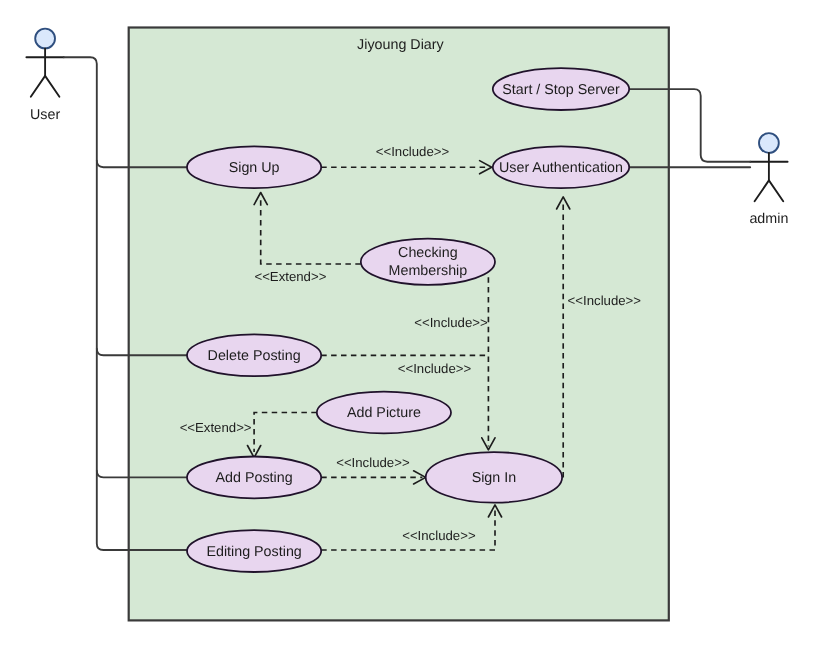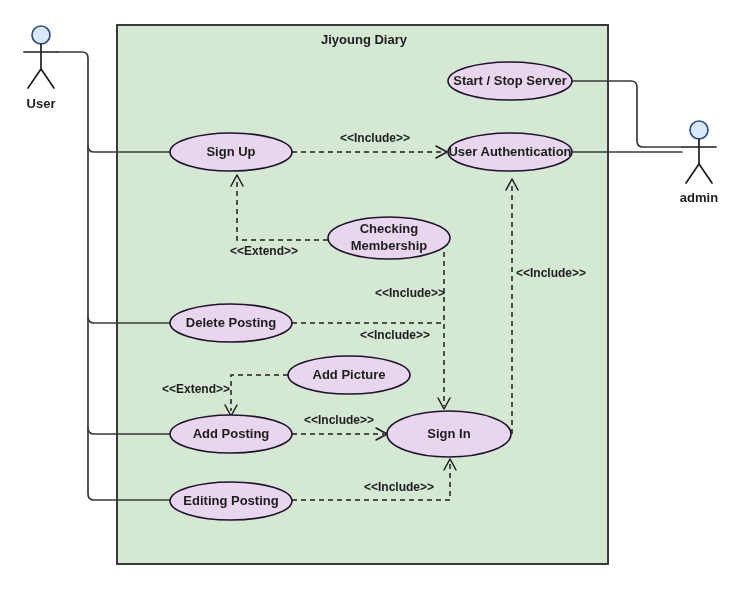--- a/index.html
+++ b/index.html
@@ -10,21 +10,20 @@
   body {
     width: 743px;
     height: 592px;
     font-family: "Liberation Sans", sans-serif;
     overflow: hidden;
   }
   #diagram-root {
     position: relative;
     width: 743px;
     height: 592px;
-    font-weight: bold;
   }
   svg#uml-canvas {
     display: block;
     width: 743px;
     height: 592px;
   }
   .uc-ellipse {
     fill: #e8d6ef;
     stroke: #20122b;
     stroke-width: 1.6;

